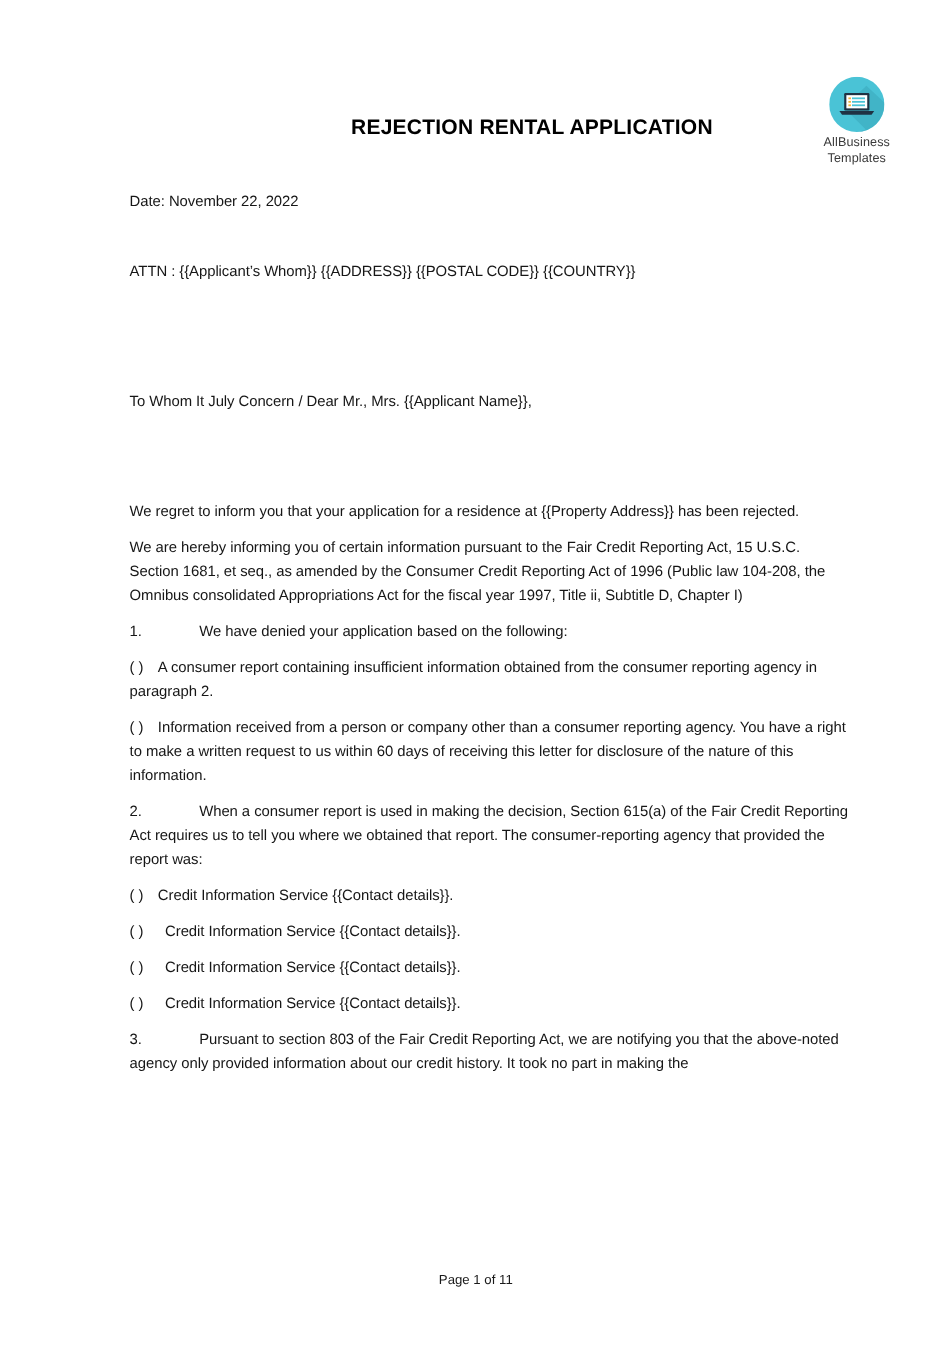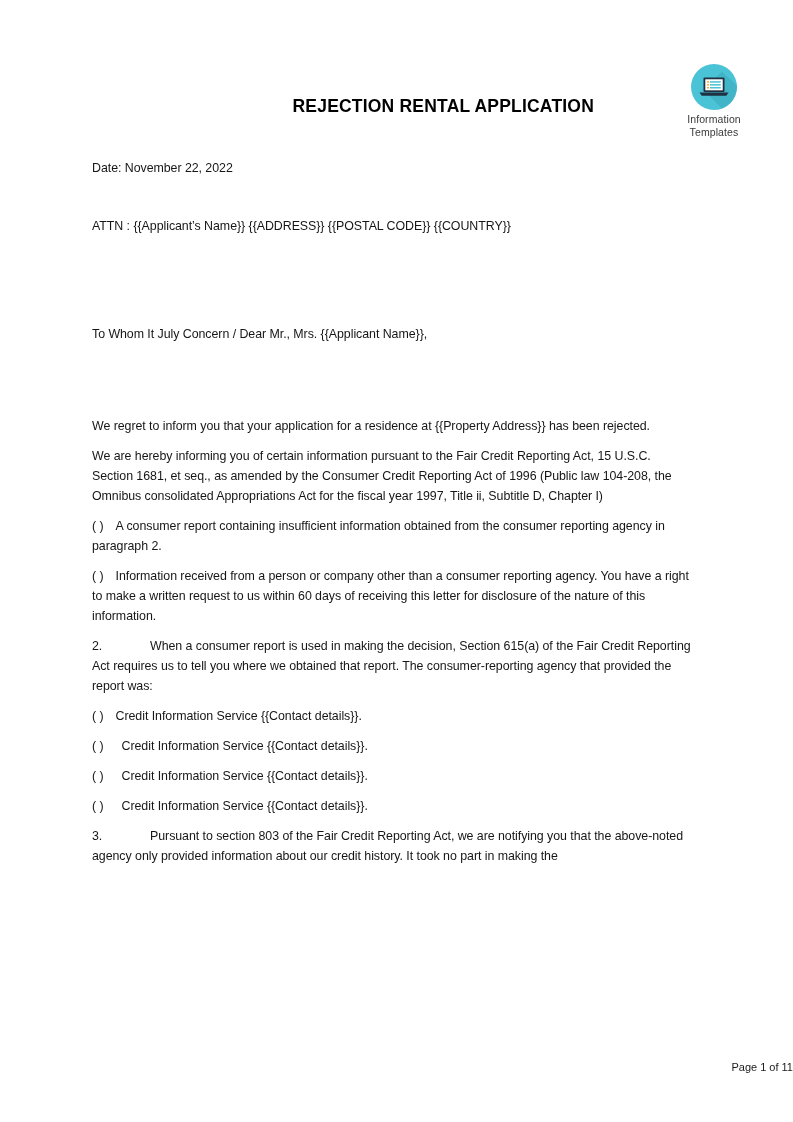--- a/index.html
+++ b/index.html
@@ -54,21 +54,21 @@
     font-size: 17.5px;
     font-weight: bold;
     letter-spacing: 0.2px;
     color: #000000;
   }
 
   
   .body-area {
     position: absolute;
     top: 158px;
-    left: 92px;
+    left: 108px;
     width: 602px;
   }
   .line,
   .para {
     font-size: 12.4px;
     line-height: 20px;
     color: #161616;
     margin: 0;
     letter-spacing: -0.05px;
   }
@@ -86,21 +86,21 @@
   }
   .chk-gap-1 { display:inline-block; width: 12px; }
   .chk-gap-2 { display:inline-block; width: 18px; }
 
   
   .footer {
     position: absolute;
     top: 1061px;
     left: 0;
     width: 793px;
-    text-align: right;
+    text-align: center;
     font-size: 11px;
     color: #1a1a1a;
   }
 </style>
 </head>
 <body>
 
 <div class="page">
 
   <div class="logo-block">
@@ -113,52 +113,55 @@
         <rect x="16.0" y="17.2" width="2.1" height="1.5" fill="#F2B233"></rect>
         <rect x="19.0" y="17.2" width="10.8" height="1.5" fill="#4AC3D6"></rect>
         <rect x="16.0" y="20.1" width="2.1" height="1.5" fill="#F2B233"></rect>
         <rect x="19.0" y="20.1" width="10.8" height="1.5" fill="#4AC3D6"></rect>
         <rect x="16.0" y="23.0" width="2.1" height="1.5" fill="#F2B233"></rect>
         <rect x="19.0" y="23.0" width="10.8" height="1.5" fill="#4AC3D6"></rect>
         <path d="M8.5 28.5h29l-2.2 3.2H10.7z" fill="#1F3243"></path>
       </svg>
     </div>
     <div class="logo-text">
-      <div>Information</div>
+      <div>AllBusiness</div>
       <div>Templates</div>
     </div>
   </div>
 
   <div class="doc-title">REJECTION RENTAL APPLICATION</div>
 
   <div class="body-area">
 
     <div class="line">Date: November 22, 2022</div>
 
     <div class="spacer-lg"></div>
 
-    <div class="line">ATTN : {{Applicant’s Name}} {{ADDRESS}} {{POSTAL CODE}} {{COUNTRY}}</div>
+    <div class="line">ATTN : {{Applicant’s Whom}} {{ADDRESS}} {{POSTAL CODE}} {{COUNTRY}}</div>
 
     <div class="spacer-xl"></div>
 
 
     <div class="spacer-xl"></div>
 
     <div class="line">To Whom It July Concern / Dear Mr.,  Mrs. {{Applicant Name}},</div>
 
     <div class="spacer-xl"></div>
     <div class="spacer-sm"></div>
 
 
     <div class="spacer-sm"></div>
 
     <p class="para">We regret to inform you that your application for a residence at  {{Property Address}} has been rejected.</p>
 
     <p class="para">We are hereby informing you of certain information pursuant to the Fair Credit Reporting Act, 15 U.S.C. Section 1681, et seq., as amended by the Consumer Credit Reporting Act of 1996 (Public law 104-208, the Omnibus consolidated Appropriations Act for the fiscal year 1997, Title ii, Subtitle D, Chapter I)</p>
 
+    <p class="para num-item">
+      <span class="num-label">1.</span><span>We have denied your application based on the following:</span>
+    </p>
 
 
     <p class="para chk-item">
       <span class="chk-box">(  )</span><span class="chk-gap-1"></span><span>A consumer report containing insufficient information obtained from the consumer reporting agency in paragraph 2.</span>
     </p>
 
     <p class="para chk-item">
       <span class="chk-box">(  )</span><span class="chk-gap-1"></span><span>Information received from a person or company other than a consumer reporting agency.  You have a right to make a written   request to us within 60 days of receiving this letter for disclosure of the nature of this information.</span>
     </p>
 

